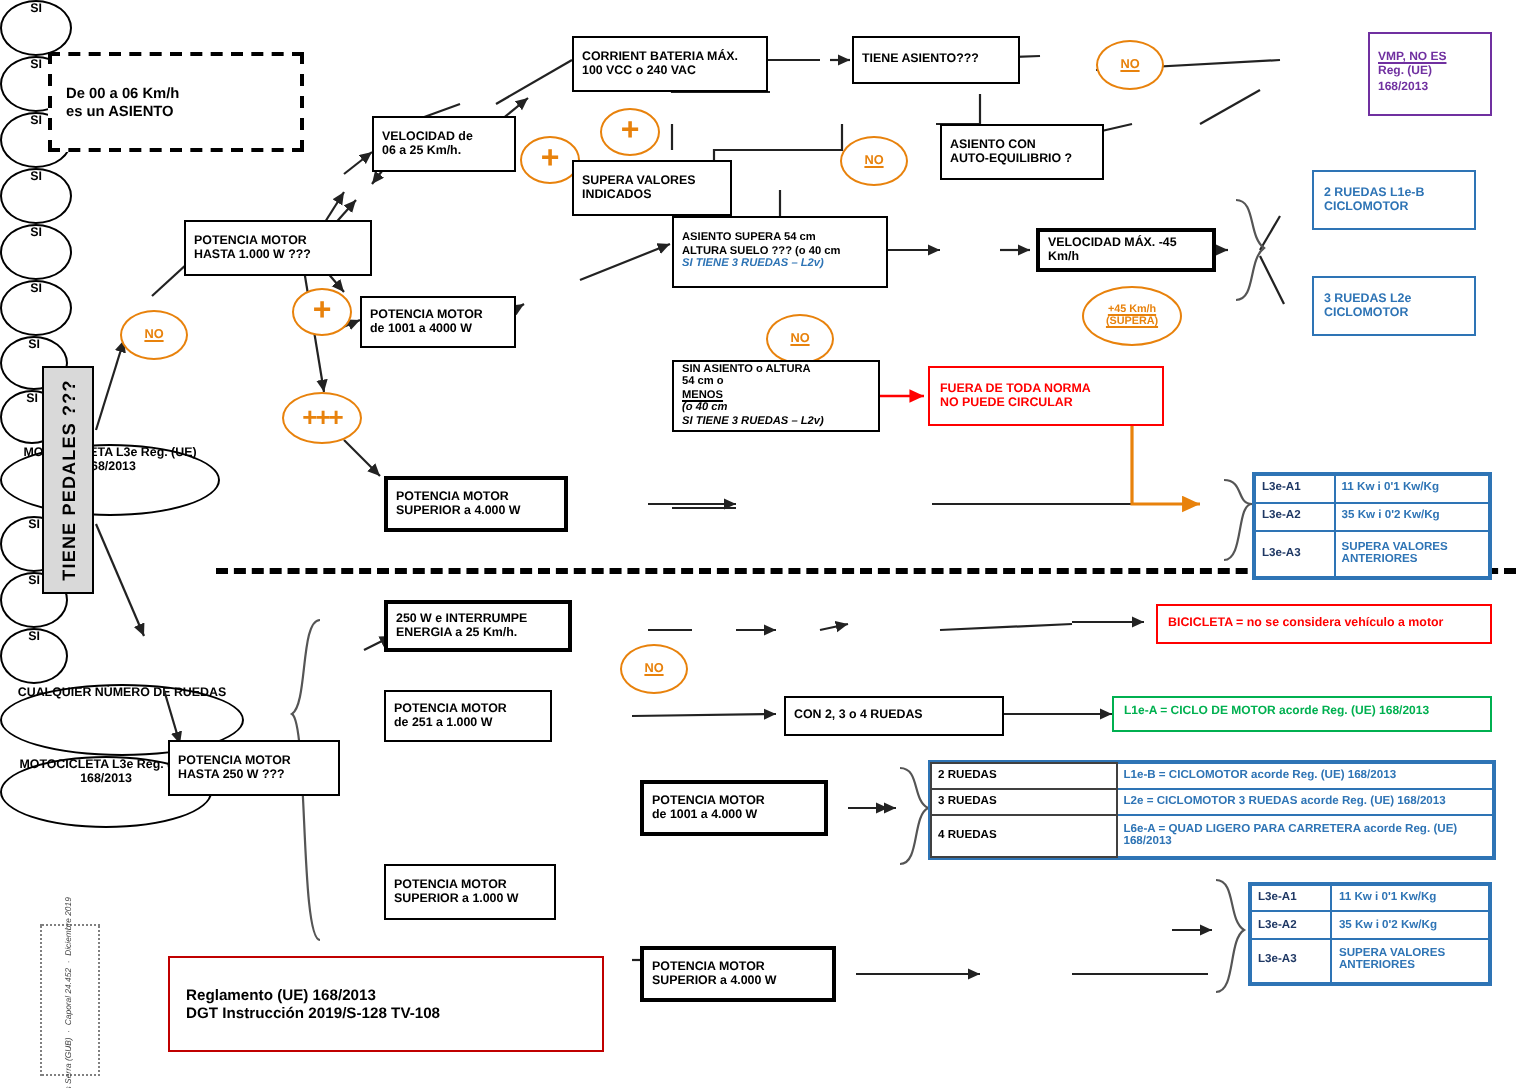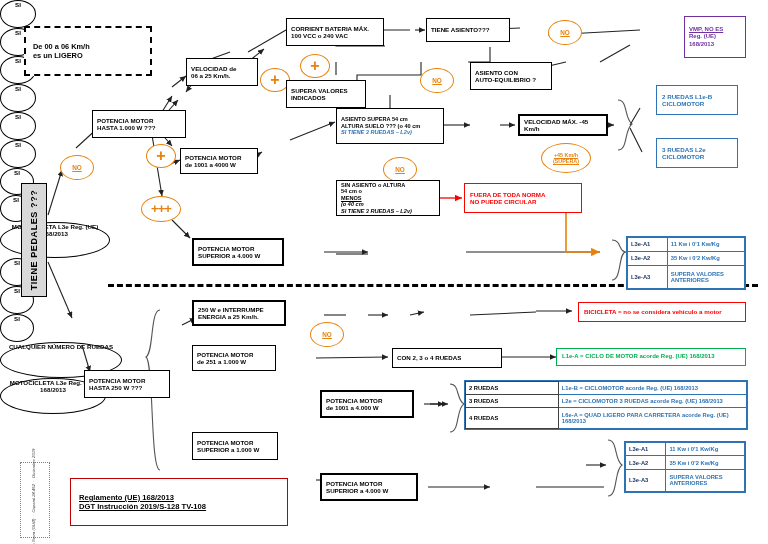--- a/index.html
+++ b/index.html
@@ -187,38 +187,38 @@
       <path d="M608,440 C618,440 614,460 622,465 C614,470 618,496 608,496"></path>
     </g>
     <g stroke="#222" stroke-width="1.1" fill="none" marker-end="url(#ar)">
       <path d="M430,404 L448,404"></path>
       <path d="M586,465 L606,465"></path>
     </g>
   </svg>
 
   <div class="dashbox" style="left:24px;top:26px;width:110px;height:40px;">
     <span>De 00 a 06 Km/h</span>
-    <span>es un LIGERO</span>
+    <span>es un ASIENTO</span>
   </div>
 
   <div class="vert" style="left:21px;top:183px;width:24px;height:112px;">
     <span>TIENE PEDALES ???</span>
   </div>
 
   <div class="sig" style="left:20px;top:462px;width:28px;height:74px;flex-direction:column;">
     <span>
       <span>Lluis Serra (GUB)</span>
       &nbsp;·&nbsp;
       <span>Caporal 24.452</span>
       &nbsp;·&nbsp;
       <span>Diciembre 2019</span>
     </span>
   </div>
 
-  <div class="legend" style="left:70px;top:478px;width:200px;height:38px;text-decoration:underline;">
+  <div class="legend" style="left:84px;top:478px;width:200px;height:38px;">
     <span>Reglamento (UE) 168/2013</span>
     <span>DGT Instrucción 2019/S-128 TV-108</span>
   </div>
 
   <div class="ell" style="left:141px;top:84px;width:34px;height:26px;">
     <span>SI</span>
   </div>
 
   <div class="node box" style="left:92px;top:110px;width:94px;height:28px;">
     <span>POTENCIA MOTOR</span>

